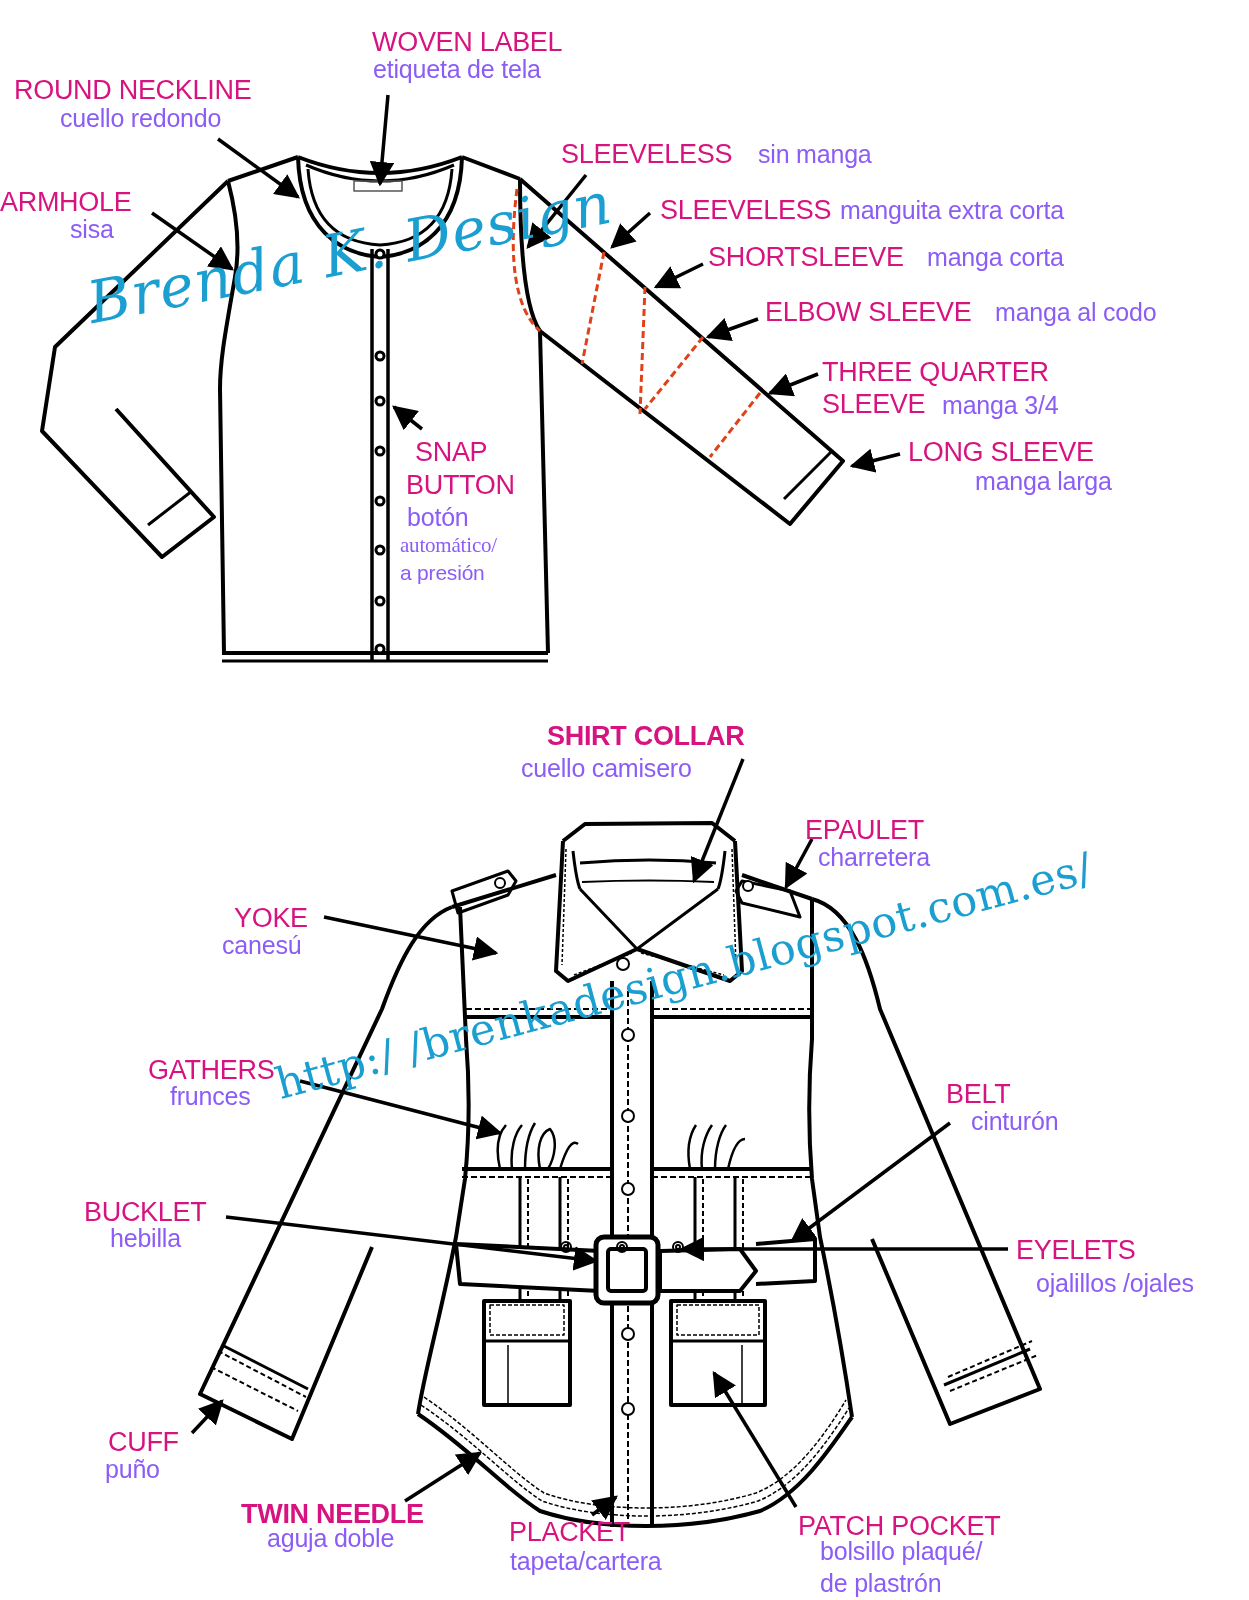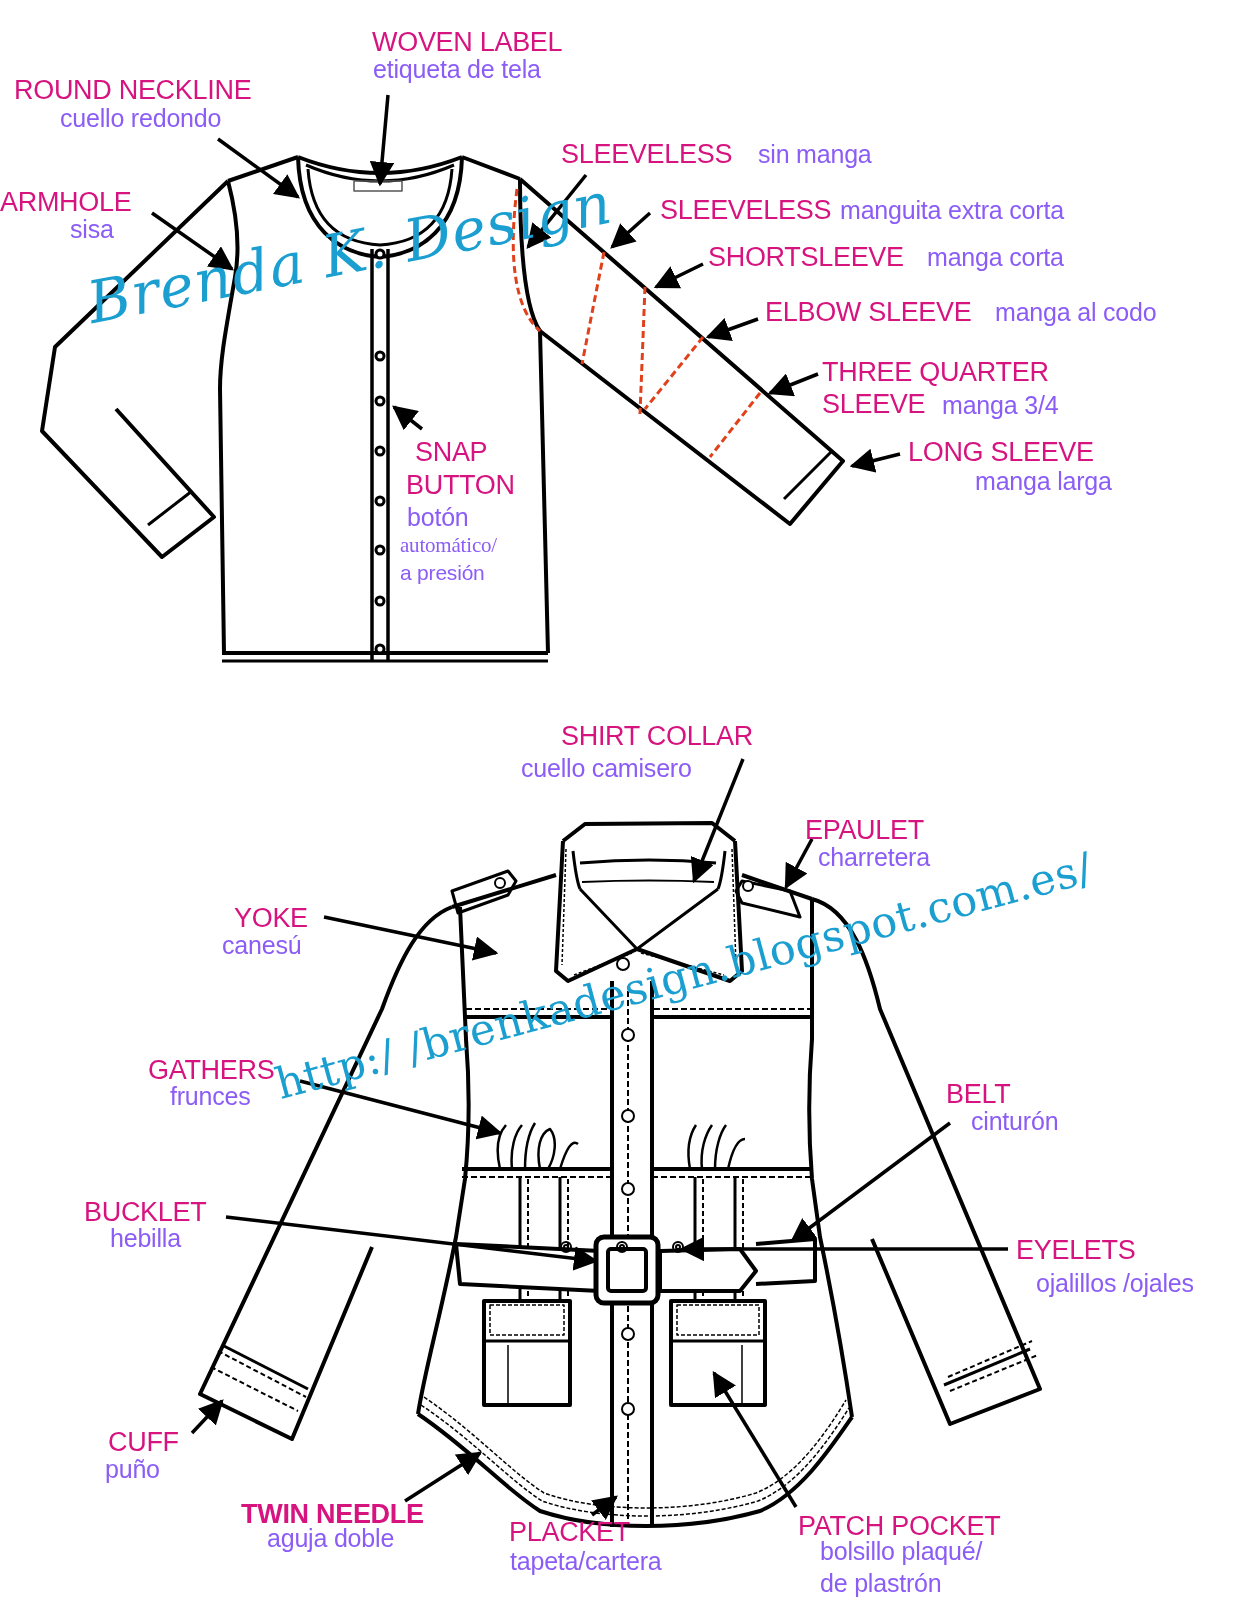--- a/index.html
+++ b/index.html
@@ -215,21 +215,21 @@
 <div class="lbl es" style="left:975px;top:440px;">manga larga</div>
 
 <div class="lbl en" style="left:415px;top:410px;">SNAP</div>
 <div class="lbl en" style="left:406px;top:443px;">BUTTON</div>
 <div class="lbl es" style="left:407px;top:476px;">botón</div>
 <div class="lbl es" style="left:400px;top:506px;font-size:21px;font-family:Liberation Serif, serif;">automático/</div>
 <div class="lbl es" style="left:400px;top:533px;font-size:21px;">a presión</div>
 
 <div class="wm1">Brenda K. Design</div>
 
-<div class="lbl en" style="left:561px;top:694px;">SHIRT COLLAR</div>
+<div class="lbl en" style="left:547px;top:694px;font-weight:bold;">SHIRT COLLAR</div>
 <div class="lbl es" style="left:521px;top:727px;">cuello camisero</div>
 
 <div class="lbl en" style="left:805px;top:788px;">EPAULET</div>
 <div class="lbl es" style="left:818px;top:816px;">charretera</div>
 
 <div class="lbl en" style="left:234px;top:876px;">YOKE</div>
 <div class="lbl es" style="left:222px;top:904px;">canesú</div>
 
 <div class="lbl en" style="left:148px;top:1028px;">GATHERS</div>
 <div class="lbl es" style="left:170px;top:1055px;">frunces</div>

